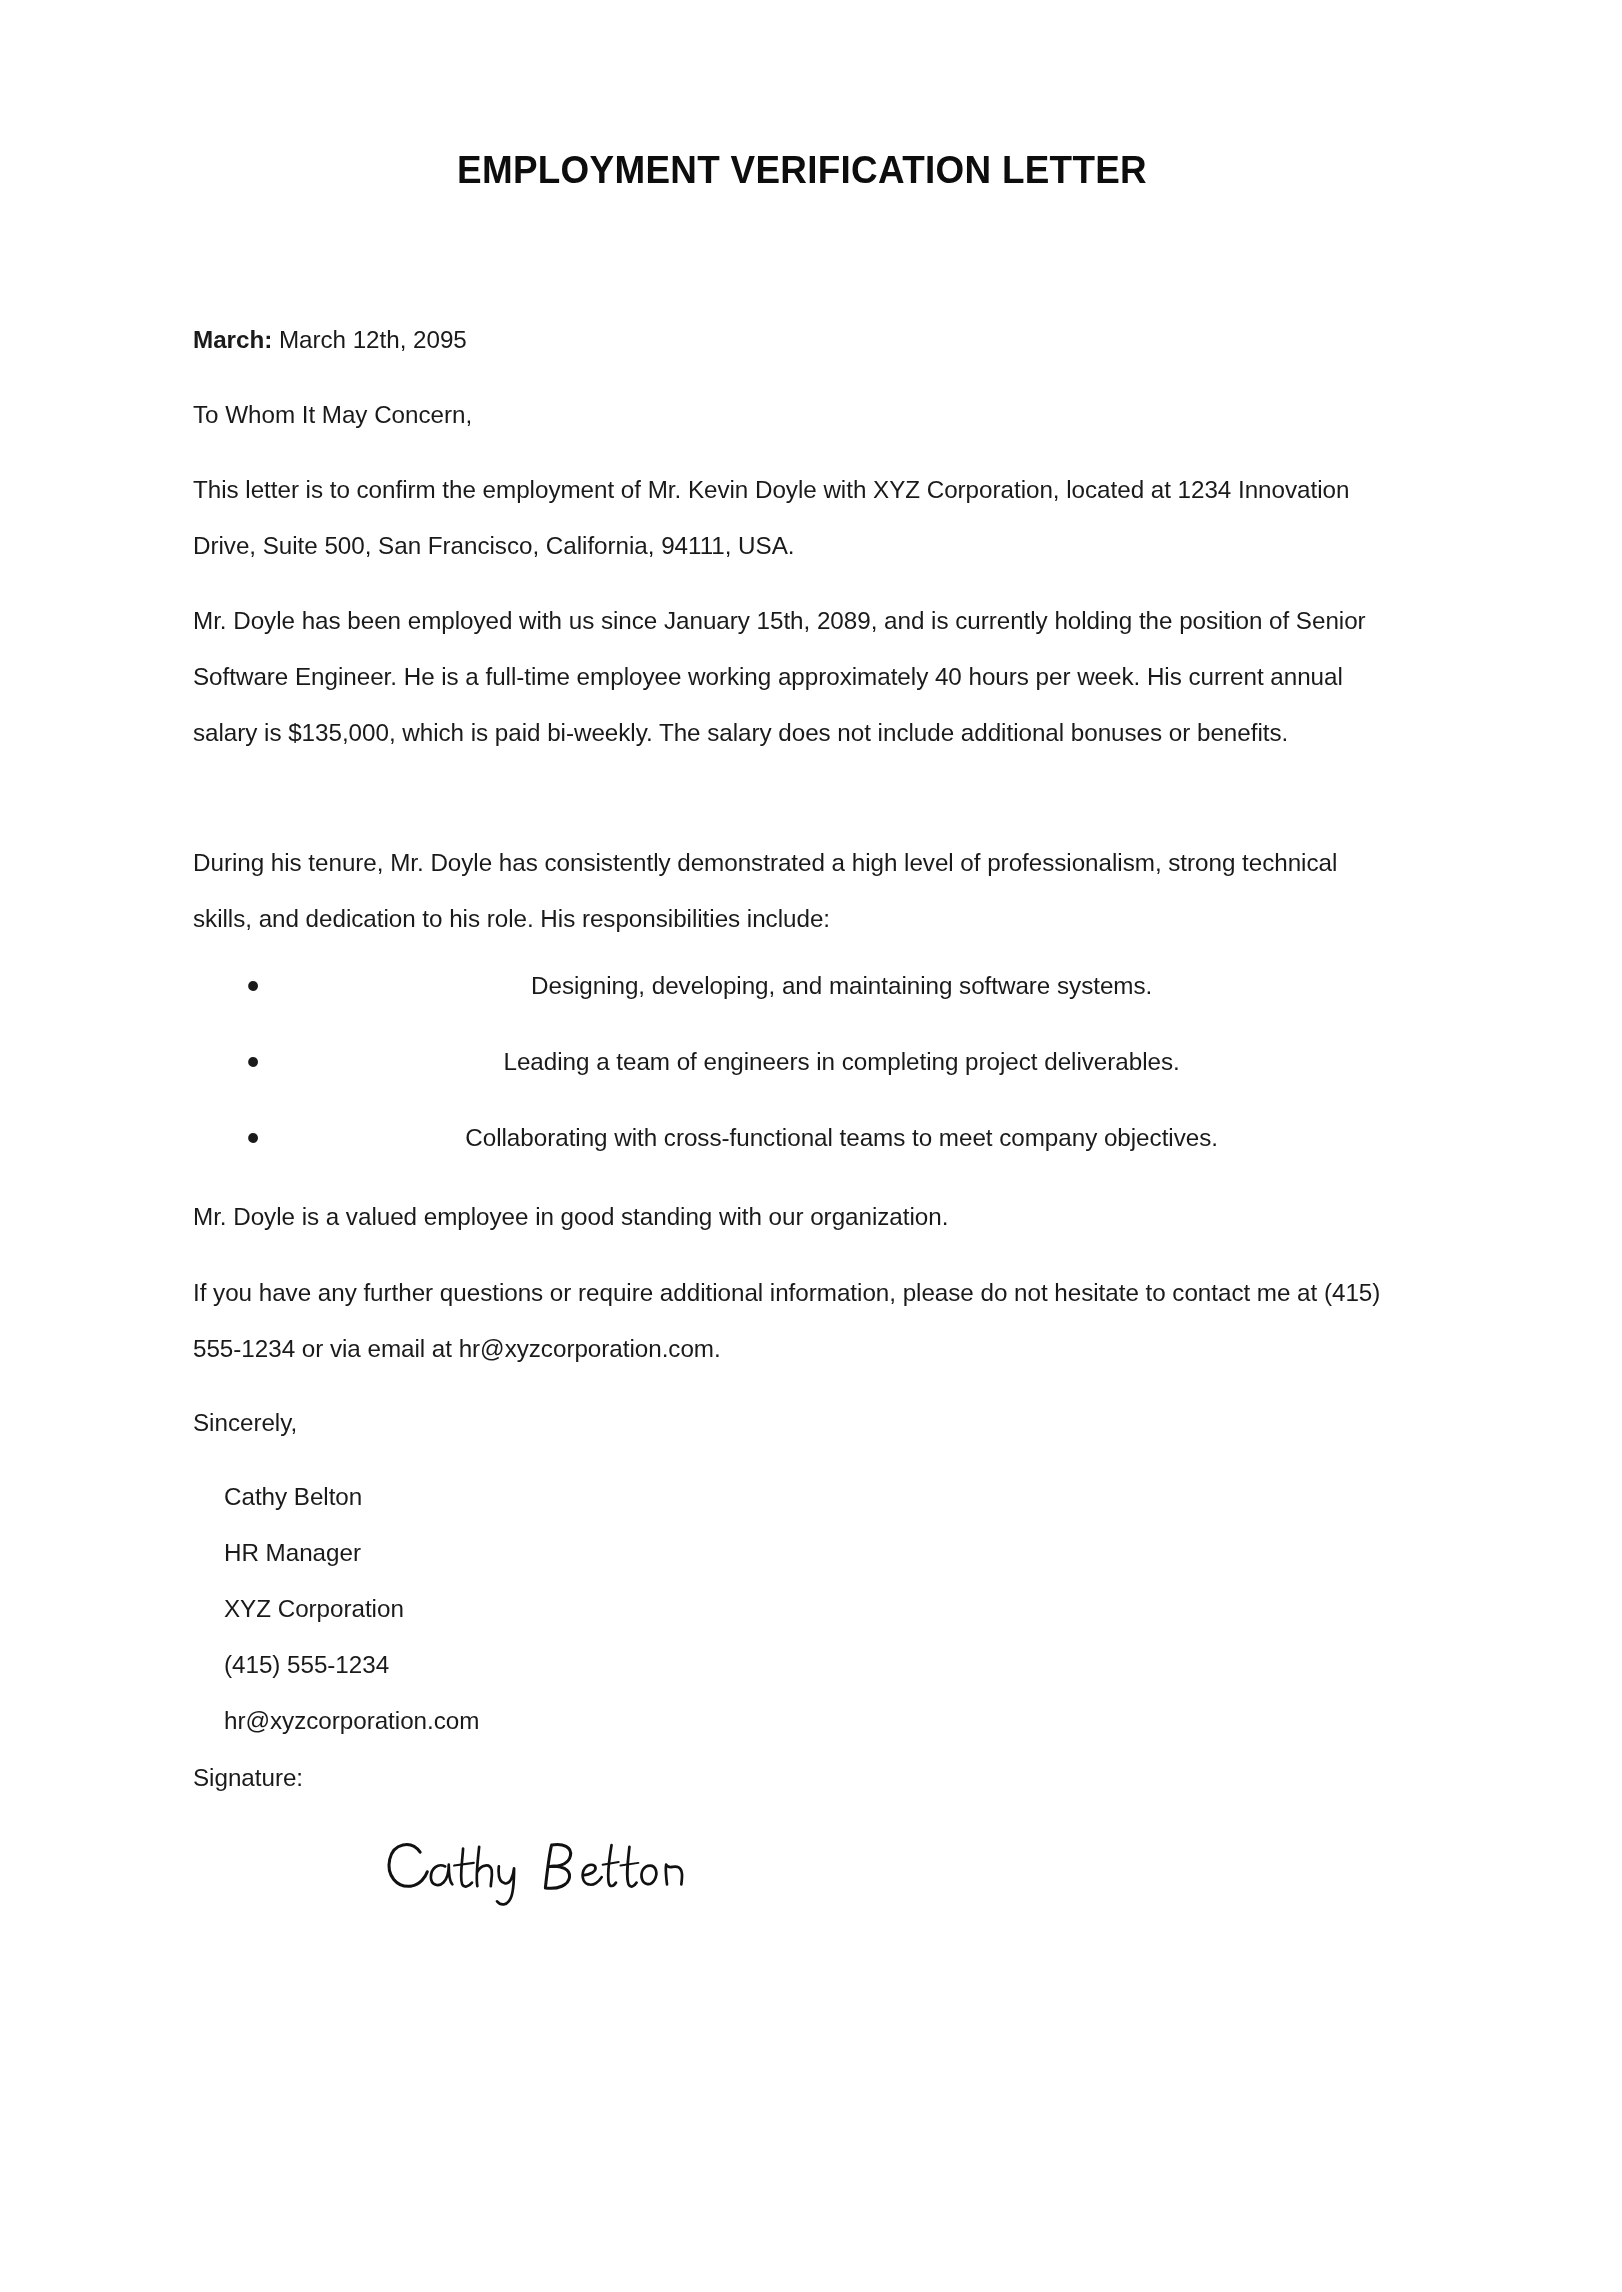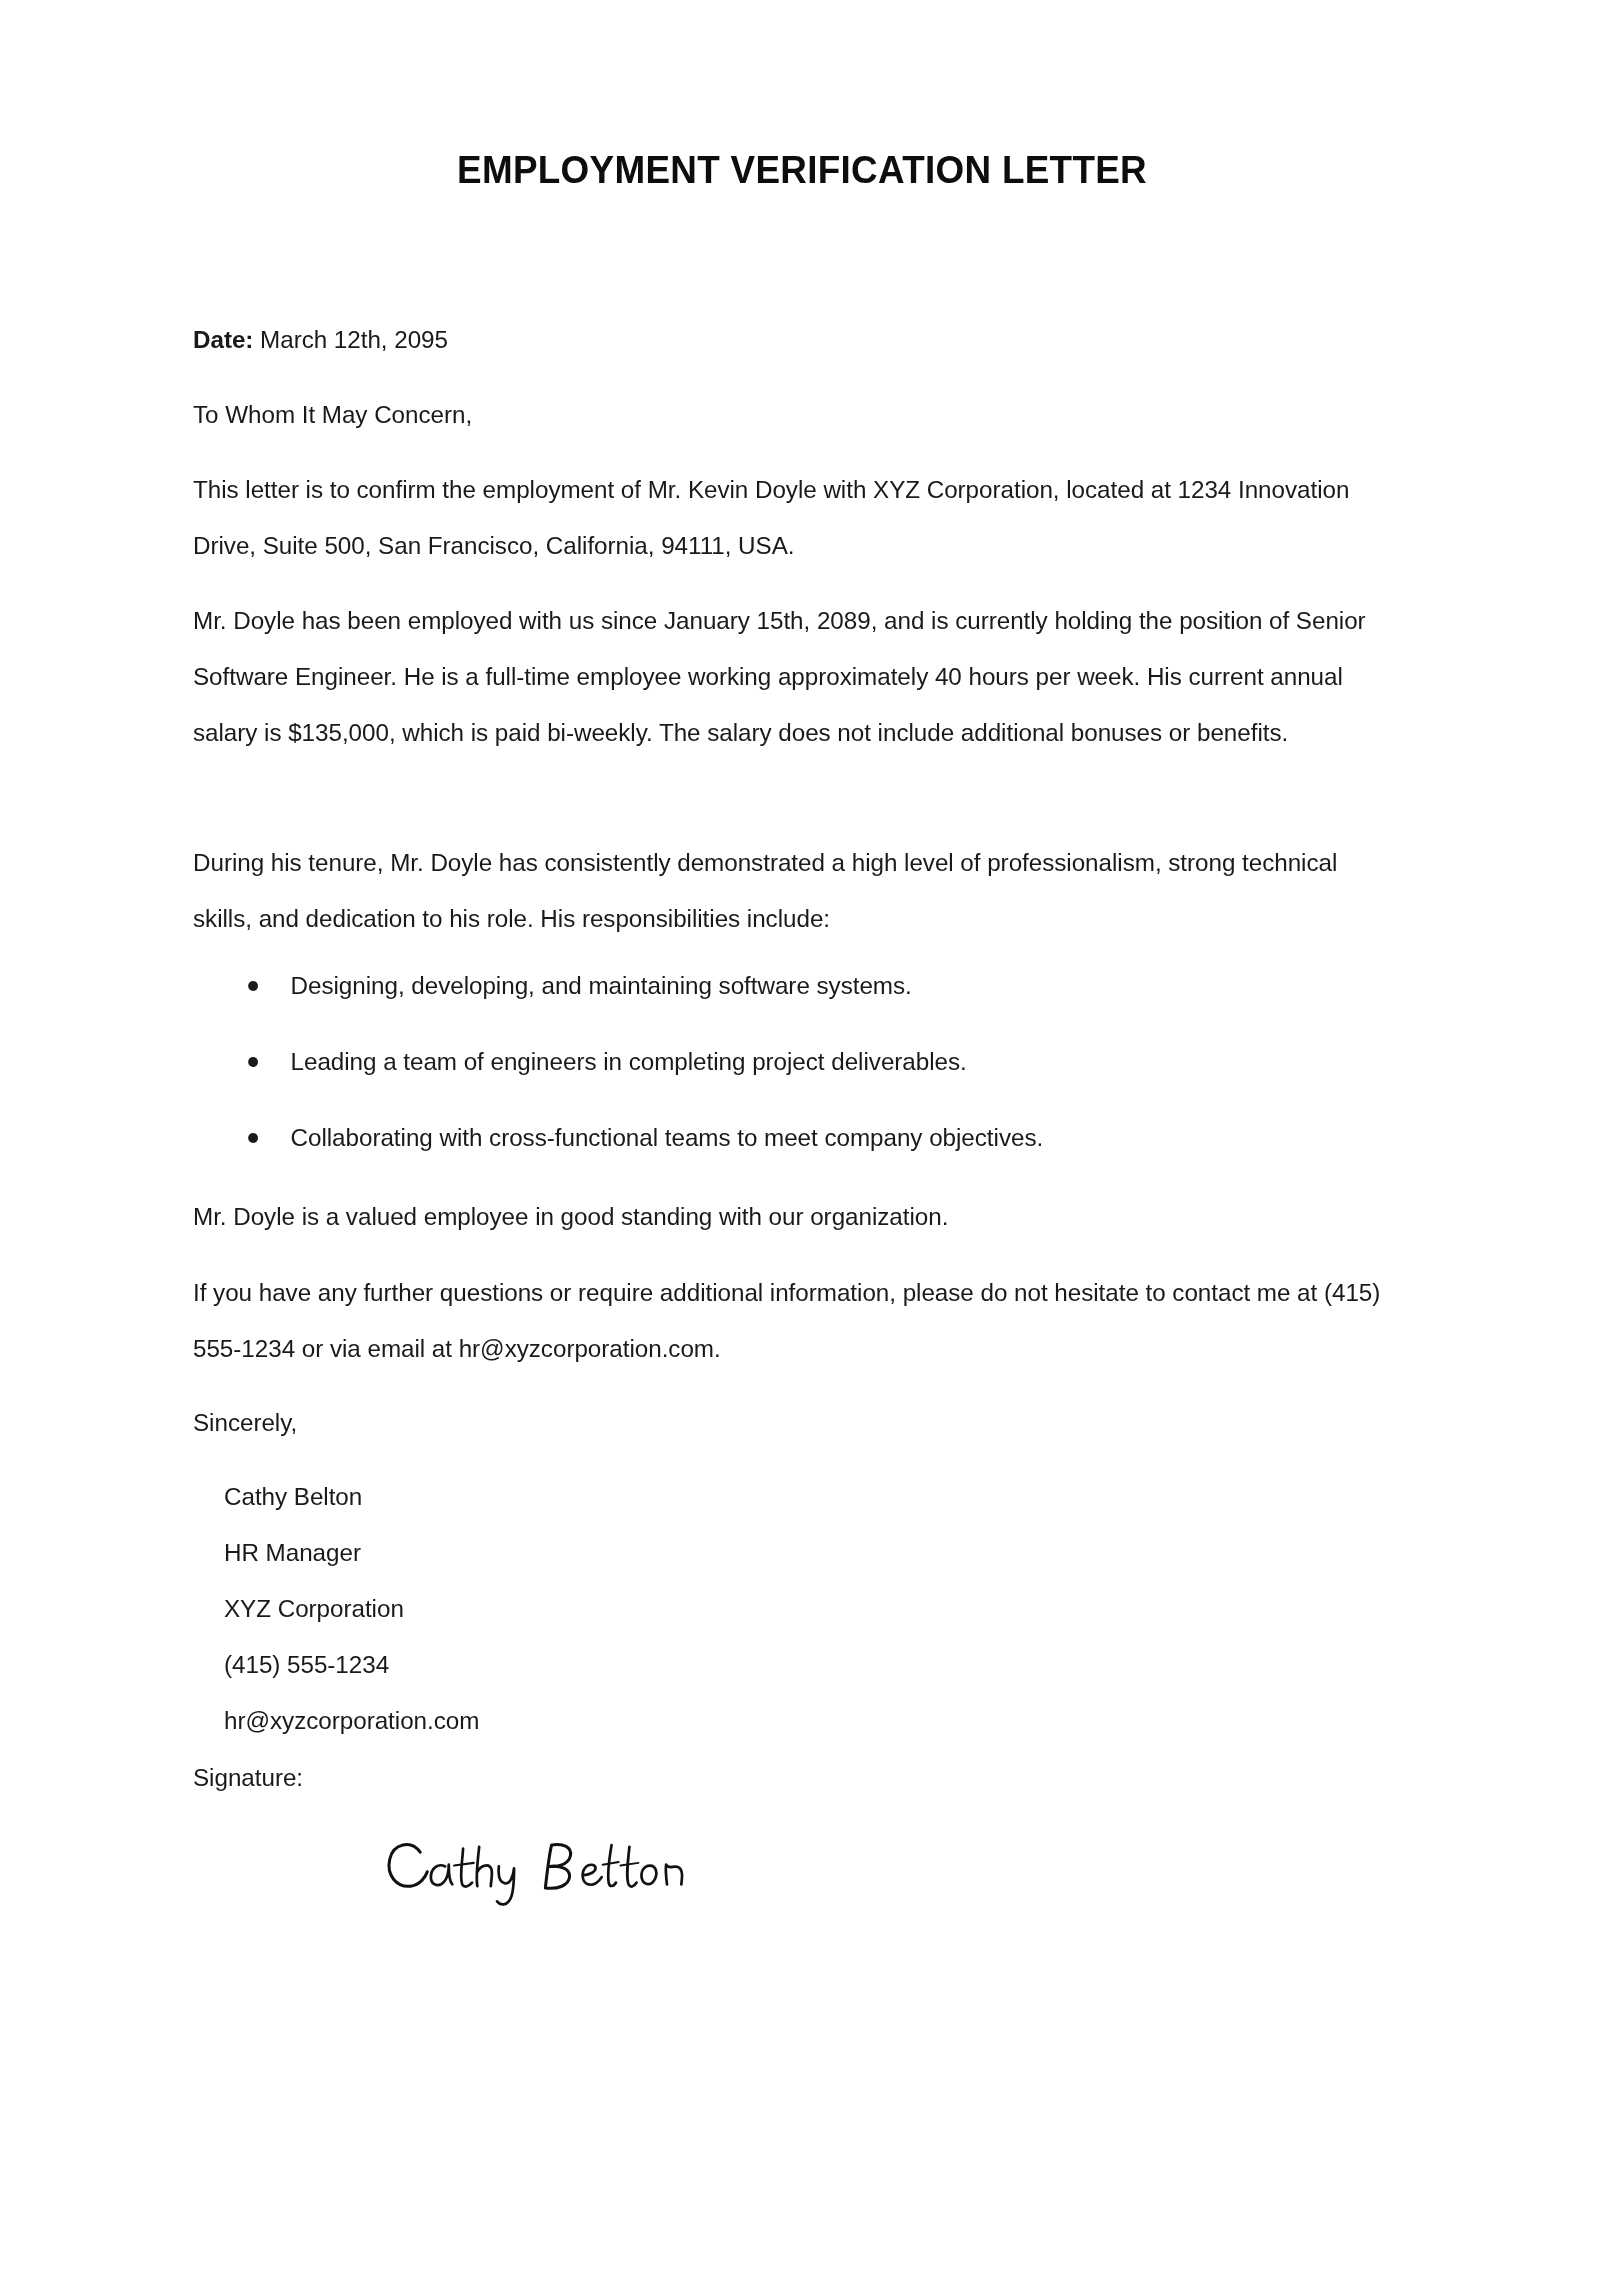--- a/index.html
+++ b/index.html
@@ -79,20 +79,21 @@
 
   
   .bullet-list {
     position: absolute;
     left: 0;
     top: 958px;
     width: 1218px;
     margin: 0;
     padding: 0;
     list-style: none;
+    text-align: center;
   }
 
   .bullet-item {
     position: relative;
     padding-left: 99px;
     height: 76px;
     font-size: 24.6px;
     line-height: 56px;
     color: #1a1a1a;
     letter-spacing: -0.04px;
@@ -147,21 +148,21 @@
 </style>
 </head>
 <body>
 
 <div class="page">
   <div class="content">
 
     <h1 class="doc-title">EMPLOYMENT VERIFICATION LETTER</h1>
 
     <div class="body-block" id="date-line">
-      <b>Date:</b><span> March 12th, 2095</span>
+      <b>March:</b><span> March 12th, 2095</span>
     </div>
 
     <div class="body-block" id="salutation">To Whom It May Concern,</div>
 
     <div class="body-block" id="para-intro">This letter is to confirm the employment of Mr. Kevin Doyle with XYZ Corporation, located at 1234 Innovation Drive, Suite 500, San Francisco, California, 94111, USA.</div>
 
     <div class="body-block" id="para-details">Mr. Doyle has been employed with us since January 15th, 2089, and is currently holding the position of Senior Software Engineer. He is a full-time employee working approximately 40 hours per week. His current annual salary is $135,000, which is paid bi-weekly. The salary does not include additional bonuses or benefits.</div>
 
     <div class="body-block" id="para-tenure">During his tenure, Mr. Doyle has consistently demonstrated a high level of professionalism, strong technical skills, and dedication to his role. His responsibilities include:</div>
 

